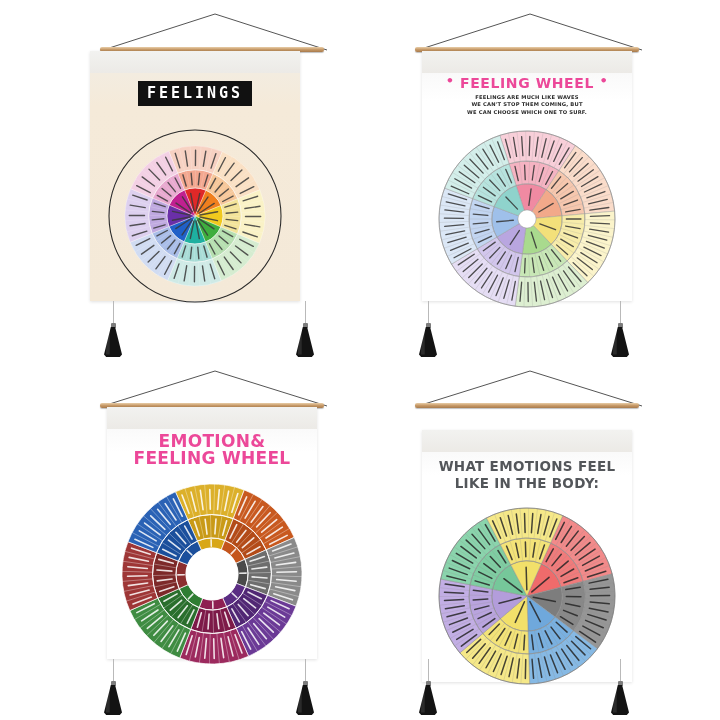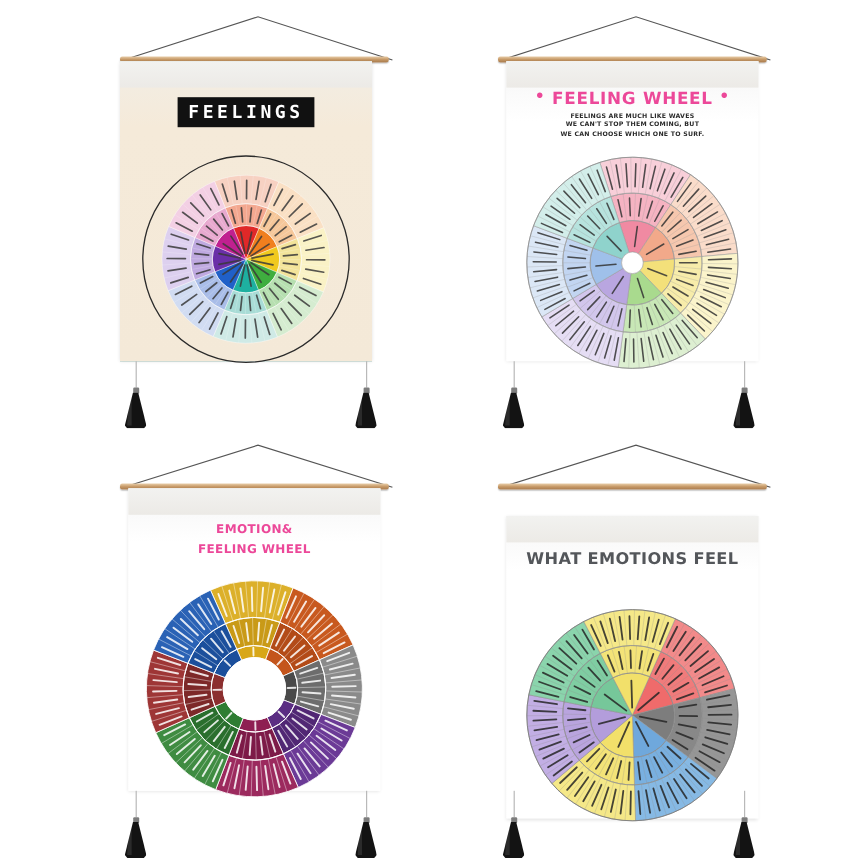--- a/index.html
+++ b/index.html
@@ -53,21 +53,21 @@
 <div id="stage">
 
   <div class="poster" style="left:0;top:0;width:360px;height:370px;">
 
     <svg class="hangstring" width="240" height="40" style="left:95px;top:8px;">
       <polyline points="8,42 120,6 232,42" fill="none" stroke="#555" stroke-width="1"></polyline>
     </svg>
 
     <div class="rod" style="left:100px;top:47px;width:224px;"></div>
 
-    <div class="banner" style="left:100px;top:51px;width:210px;height:250px;background:#0f766e;">
+    <div class="banner" style="left:90px;top:51px;width:210px;height:250px;background:#0f766e;">
       <div class="sheet" style="background:linear-gradient(180deg,#f2f1ee 0%,#f3ece0 9%,#f5ead9 22%,#f4e9d8 100%);"></div>
       <div class="topband"></div>
 
       <div class="ptitle" style="top:30px;">
         <span class="blackbox">FEELINGS</span>
       </div>
 
       <div class="wheel" style="left:12px;top:72px;width:186px;height:186px;">
         <svg width="186" height="186" viewBox="0 0 186 186">
           <g id="w1">
@@ -522,21 +522,21 @@
     <svg class="hangstring" width="240" height="40" style="left:95px;top:6px;">
       <polyline points="8,40 120,5 232,40" fill="none" stroke="#555" stroke-width="1"></polyline>
     </svg>
 
     <div class="rod" style="left:100px;top:43px;width:224px;"></div>
 
     <div class="banner" style="left:107px;top:47px;width:210px;height:252px;background:#ffffff;">
       <div class="sheet" style="background:linear-gradient(180deg,#f2f2f0 0%,#fafafa 9%,#ffffff 18%,#ffffff 100%);"></div>
       <div class="topband"></div>
 
-      <div class="ptitle hand" style="top:26px;font-size:10px;line-height:17px;letter-spacing:.3px;">
+      <div class="ptitle hand" style="top:26px;font-size:17px;line-height:17px;letter-spacing:.3px;">
         <div>EMOTION&amp;</div>
         <div>FEELING WHEEL</div>
       </div>
 
       <div class="wheel" style="left:8px;top:70px;width:194px;height:194px;">
         <svg width="194" height="194" viewBox="0 0 194 194">
           <g id="w3">
               <path d="M 82.3574808492712 64.11236352486637 A 36 36 0 0 1 109.90124618363082 63.391104646100736 L 106.3175666881778 72.72690891107275 A 26 26 0 0 0 86.4248472800292 73.24781810129238 Z" fill="#d8a718" stroke="#ffffff" stroke-width="0.7"></path>
               <path d="M 72.83984340129747 42.7353998160295 A 59.400000000000006 59.400000000000006 0 0 1 118.28705620299084 41.54532266606621 L 109.90124618363082 63.391104646100736 A 36 36 0 0 0 82.3574808492712 64.11236352486637 Z" fill="#c99a17" stroke="#ffffff" stroke-width="0.7"></path>
               <path d="M 60.393702123177995 14.780908812165919 A 90 90 0 0 1 129.25311545907704 12.977761615251836 L 118.28705620299084 41.54532266606621 A 59.400000000000006 59.400000000000006 0 0 0 72.83984340129747 42.7353998160295 Z" fill="#dcb02a" stroke="#ffffff" stroke-width="0.7"></path>
@@ -756,20 +756,21 @@
     </svg>
 
     <div class="rod" style="left:55px;top:43px;width:224px;"></div>
 
     <div class="banner" style="left:62px;top:47px;width:210px;height:252px;background:#ffffff;margin-top:23px;">
       <div class="sheet" style="background:linear-gradient(180deg,#f2f2f0 0%,#fafafa 9%,#ffffff 18%,#ffffff 100%);"></div>
       <div class="topband"></div>
 
       <div class="ptitle hand" style="top:28px;font-size:13.5px;line-height:17px;letter-spacing:.3px;color:#53565a;">
         <div>WHAT EMOTIONS FEEL</div>
+        <div>LIKE IN THE BODY:</div>
       </div>
 
       <div class="wheel" style="left:12px;top:73px;width:186px;height:186px;">
         <svg width="186" height="186" viewBox="0 0 186 186">
           <g id="w4">
               <path d="M 93 93 L 107.31712983626817 60.84319989098044 A 35.2 35.2 0 0 1 127.06778314546347 84.14414591619331 Z" fill="#ef6b6b" stroke="#8d8d8d" stroke-width="0.45"></path>
               <path d="M 116.62326422984248 39.941279820117735 A 58.080000000000005 58.080000000000005 0 0 1 149.21184219001472 78.38784076171895 L 127.06778314546347 84.14414591619331 A 35.2 35.2 0 0 0 107.31712983626817 60.84319989098044 Z" fill="#f07b7b" stroke="#8d8d8d" stroke-width="0.45"></path>
               <path d="M 128.79282459067042 12.60799972745113 A 88 88 0 0 1 178.16945786365864 70.86036479048326 L 149.21184219001472 78.38784076171895 A 58.080000000000005 58.080000000000005 0 0 0 116.62326422984248 39.941279820117735 Z" fill="#f28a8a" stroke="#8d8d8d" stroke-width="0.45"></path>
               <line x1="112.8288660438395" y1="63.91639514407697" x2="125.71762897233516" y2="45.01205198772701" stroke="#8d8d8d" stroke-width="0.315" opacity="0.7"></line>
               <line x1="117.70328618151649" y1="67.92436138731266" x2="133.76042219950222" y2="51.62519628906589" stroke="#8d8d8d" stroke-width="0.315" opacity="0.7"></line>

